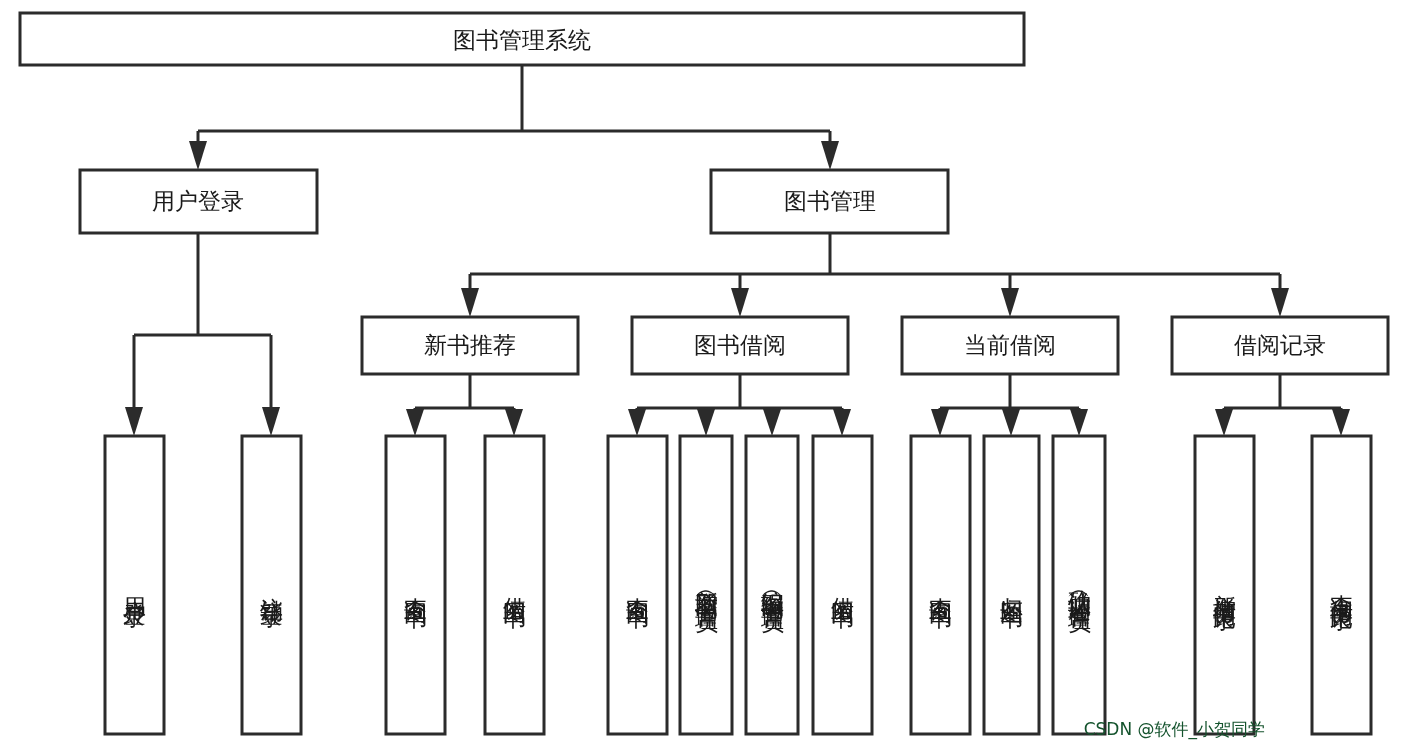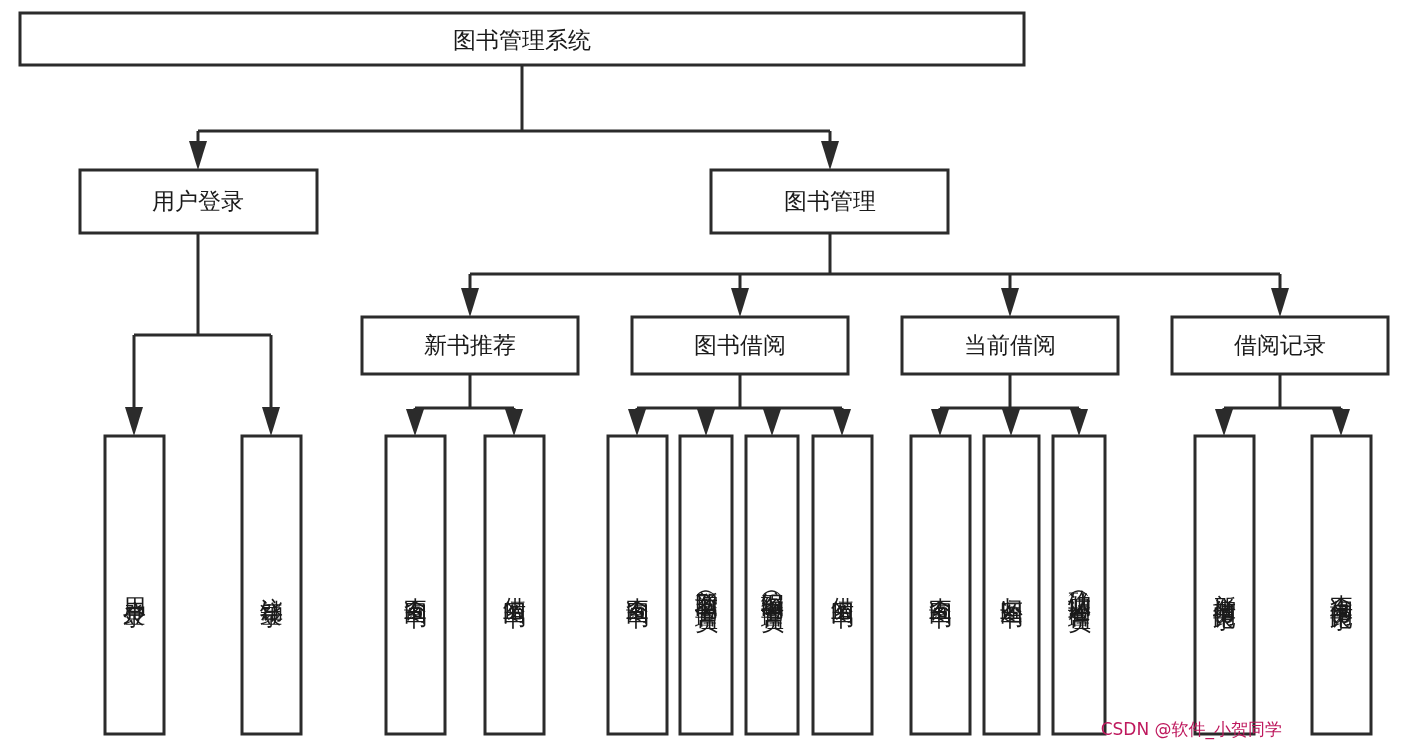--- a/index.html
+++ b/index.html
@@ -53,25 +53,25 @@
     font-family: "DejaVu Sans", "Liberation Sans", sans-serif;
     font-size: 23px;
     fill: #1a1a1a;
     writing-mode: vertical-rl;
     text-orientation: upright;
     text-anchor: middle;
     letter-spacing: 3px;
   }
   .watermark {
     position: absolute;
-    right: 0;
+    right: 17px;
     bottom: 6px;
     font-family: "DejaVu Sans", "Liberation Sans", sans-serif;
     font-size: 17px;
-    color: #be185d;
+    color: #14532d;
     white-space: nowrap;
     user-select: none;
   }
 </style>
 </head>
 <body>
 
 <div id="diagram-root">
 
   <svg class="diagram" viewBox="0 0 1405 747" xmlns="http://www.w3.org/2000/svg">

